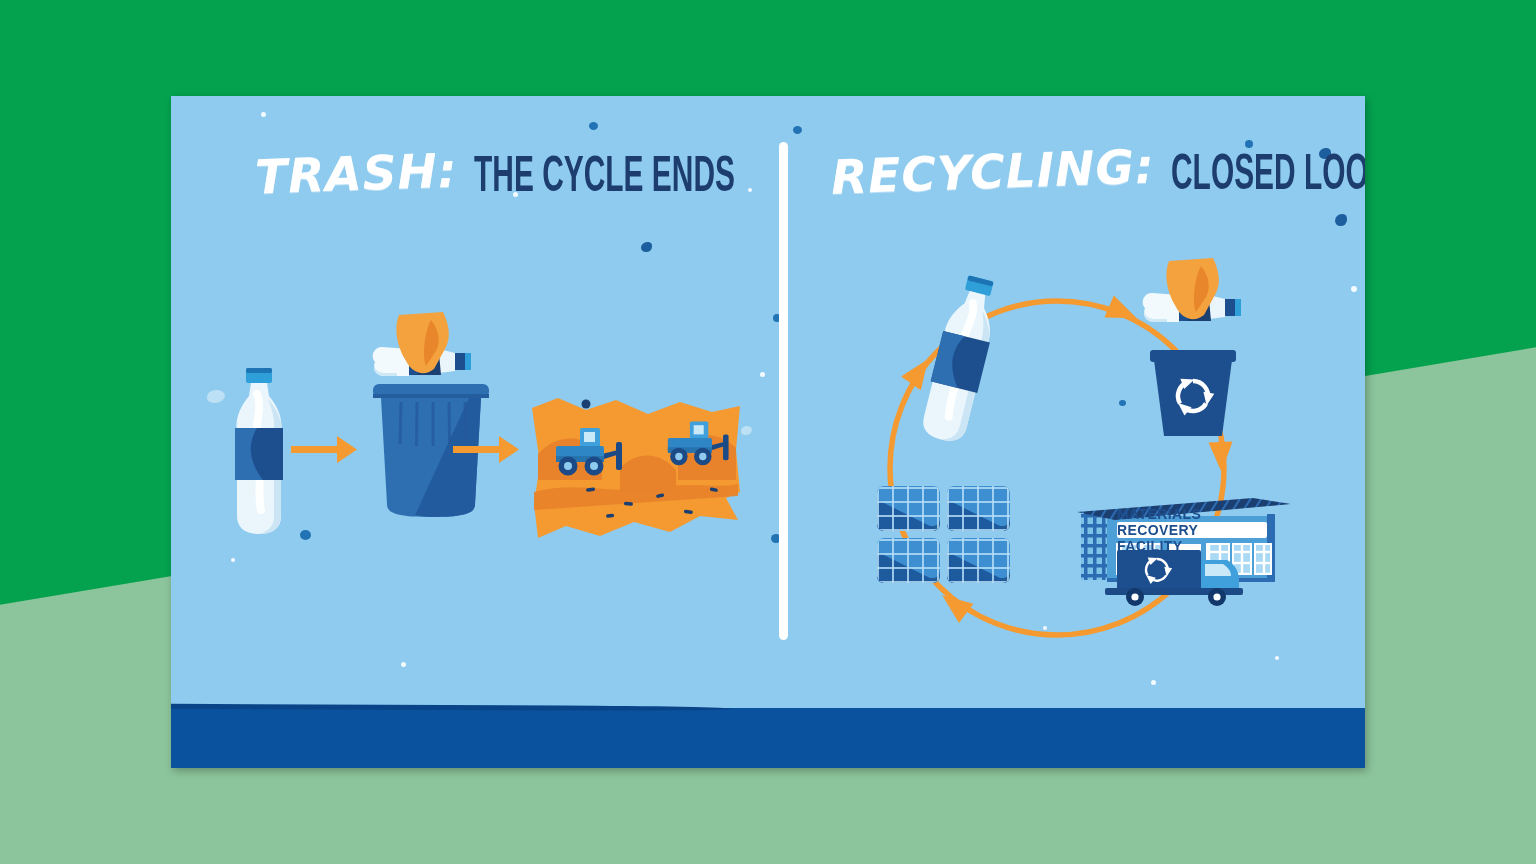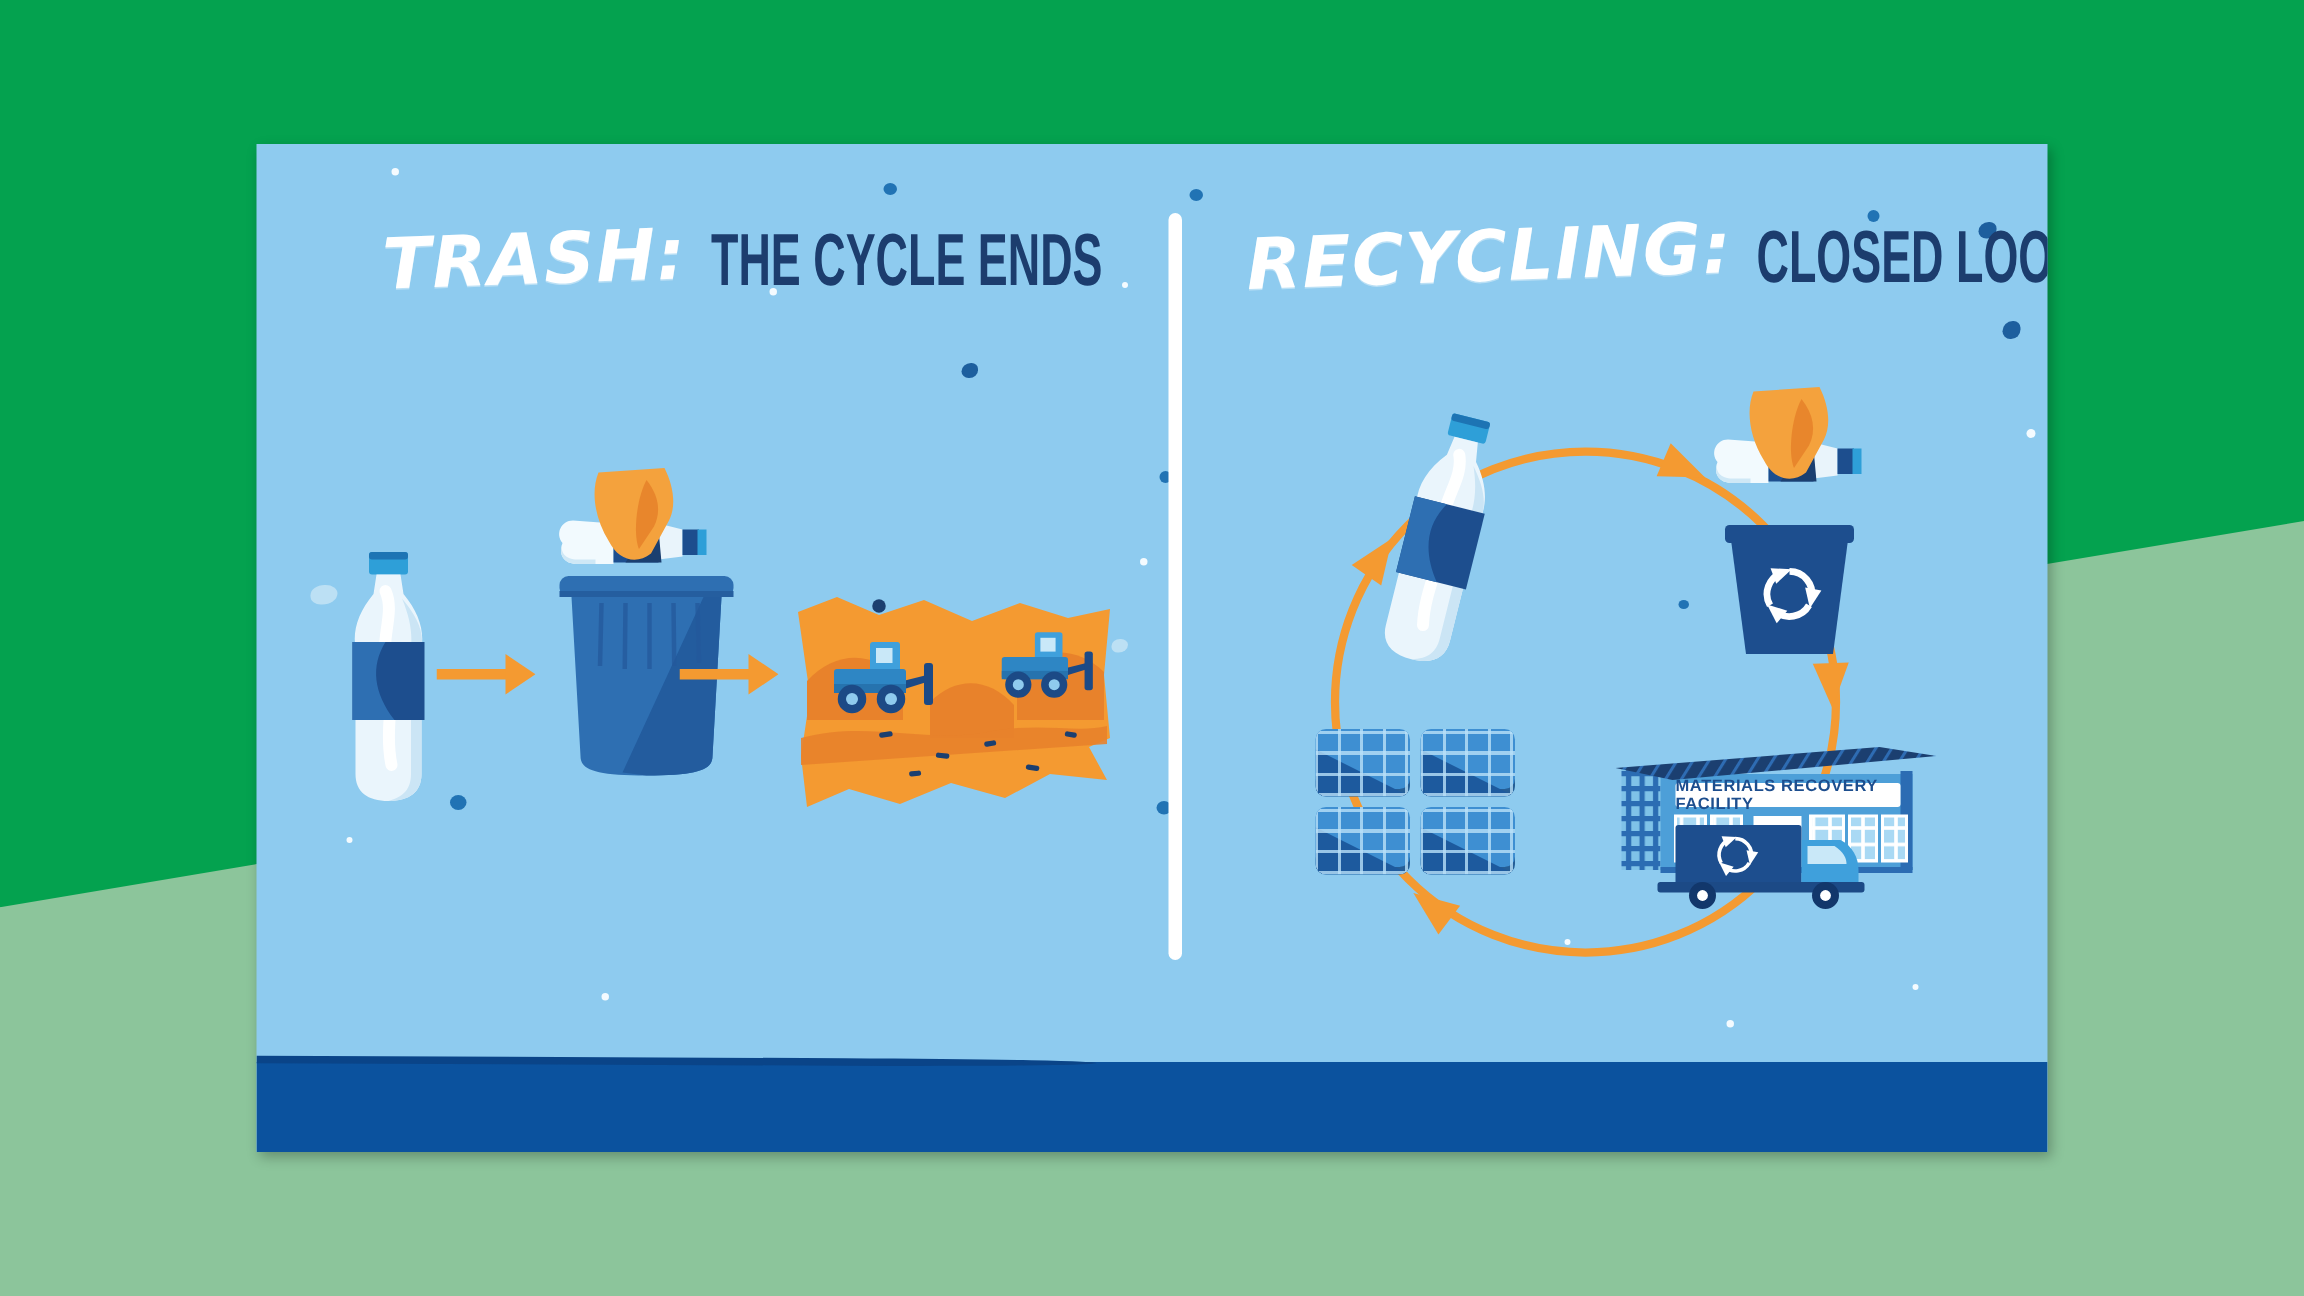--- a/index.html
+++ b/index.html
@@ -45,21 +45,21 @@
   .bale::before{content:"";position:absolute;inset:0;background:#1D5A9E;clip-path:polygon(0 30%,100% 100%,0 100%);}
   .bale::after{content:"";position:absolute;inset:0;border-radius:7px;
     background-image:
       repeating-linear-gradient(90deg,rgba(185,224,248,.8) 0 2px,transparent 2px 15px),
       repeating-linear-gradient(0deg,rgba(185,224,248,.8) 0 2px,transparent 2px 14px);
   }
   
   .facility-banner{
     position:absolute;left:946px;top:426px;width:150px;height:16px;background:#FFFFFF;
     border-radius:2px;display:flex;align-items:center;justify-content:center;
-    font-size:11px;font-weight:bold;color:#1D4E8E;letter-spacing:.4px;z-index:4;
+    font-size:14px;font-weight:bold;color:#1D4E8E;letter-spacing:.4px;z-index:4;
   }
   
   .sp{position:absolute;border-radius:50%;}
   .sp-navy{background:#2173B4;}
   .sp-navy2{background:#1D5F9E;border-radius:60% 40% 55% 45%;}
   .sp-white{background:#F4FBFF;}
   .sp-pale{background:#BCE0F4;border-radius:55% 45% 60% 40%;}
   svg{display:block;}
 </style>
 </head>

